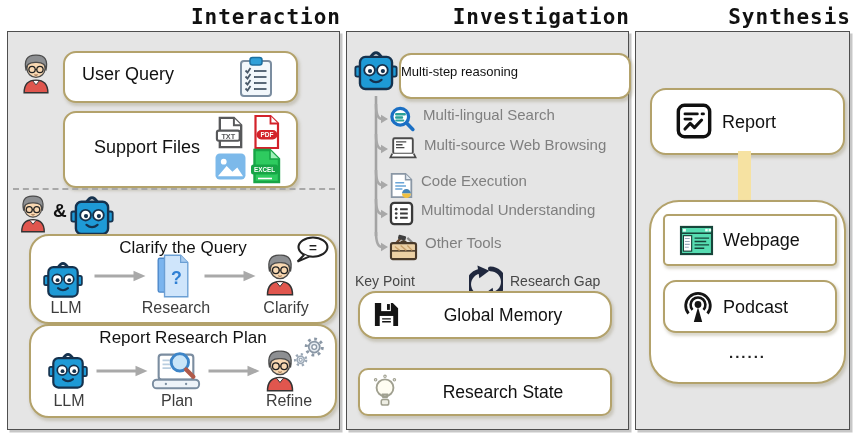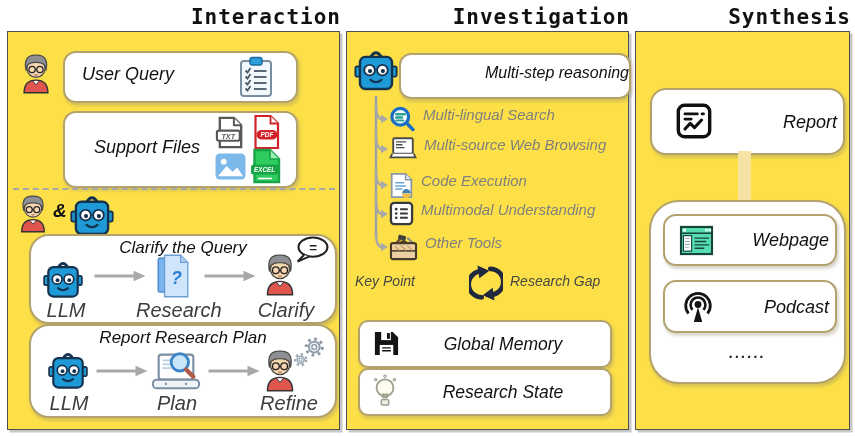--- a/index.html
+++ b/index.html
@@ -1,52 +1,52 @@
 <!DOCTYPE html>
 <html><head>
 <meta charset="utf-8">
 <style>
   html,body{margin:0;padding:0;background:#fff;}
   .canvas{position:relative;width:855px;height:436px;background:#fff;
           font-family:"Liberation Sans",sans-serif;overflow:hidden;}
   .col-title{position:absolute;top:5px;font-family:"DejaVu Sans Mono",monospace;
              font-weight:bold;font-size:21px;color:#111;text-align:right;letter-spacing:1px;}
   #t1{left:7px;width:334px}#t2{left:346px;width:284px}#t3{left:635px;width:216px}
-  .panel{position:absolute;top:31px;background:#fde047;border:1.6px solid #4f4f4f;
-         box-shadow:2.5px 2.5px 0 rgba(130,130,130,.45);font-style:italic;}
+  .panel{position:absolute;top:31px;background:#e5e5e5;border:1.6px solid #4f4f4f;
+         box-shadow:2.5px 2.5px 0 rgba(130,130,130,.45);}
   #p1{left:7px;width:331px;height:397px}
   #p2{left:346px;width:281px;height:397px}
   #p3{left:635px;width:213px;height:397px}
   .abs{position:absolute}
   .box{position:absolute;background:#fff;border:2.5px solid #b3a26b;border-radius:13px;
        box-shadow:1.5px 2.5px 3px rgba(150,140,110,.35);}
   .blabel{position:absolute;font-size:18px;color:#111;white-space:nowrap}
   .btitle{position:absolute;left:0;right:0;top:2px;text-align:center;font-size:17px;color:#111}
-  .step{position:absolute;font-size:20px;color:#3d3d3d;text-align:center;white-space:nowrap}
+  .step{position:absolute;font-size:16px;color:#3d3d3d;text-align:center;white-space:nowrap}
   .harrow{position:absolute;width:57px;height:12px}
   #dash{position:absolute;left:5px;top:156px;width:322px;border-top:2px dashed #a8a8a8}
   #amp{position:absolute;left:45px;top:168px;font-size:19px;font-weight:bold;color:#111}
   
   #reason-box{left:52px;top:21px;width:228px;height:42px;border-radius:12px}
-  #reason-box .blabel{left:0;right:0;text-align:right;top:9px;font-size:16px}
+  #reason-box .blabel{left:0;right:0;text-align:left;top:9px;font-size:13px}
   .tool{position:absolute;left:42px;display:flex;align-items:flex-start;gap:7px;height:27px}
   .tool .tlabel{font-size:15px;color:#7f7f7f;white-space:nowrap}
   #tool0{top:74px}#tool1{top:104px}#tool2{top:140px}#tool3{top:169px}#tool4{top:202px}
   .krow{position:absolute;font-size:14px;color:#474747;white-space:nowrap}
-  #mem-box{left:11px;top:288px;width:250px;height:44px;border-radius:10px}
+  #mem-box{left:11px;top:259px;width:250px;height:44px;border-radius:18px}
   #state-box{left:11px;top:336px;width:250px;height:44px;border-radius:10px}
   .mlabel{position:absolute;left:44px;right:8px;text-align:center;font-size:17.5px;color:#111;
           top:50%;transform:translateY(-50%)}
   
   #report-box{left:14px;top:56px;width:191px;height:63px;border-radius:16px}
   #connector{position:absolute;left:102px;top:119px;width:13px;height:49px;background:#f6e2a2}
   #group-box{left:13px;top:168px;width:193px;height:180px;border-radius:30px}
-  #web-box{left:12px;top:12px;width:170px;height:48px;border-radius:13px}
+  #web-box{left:12px;top:12px;width:170px;height:48px;border-radius:5px}
   #pod-box{left:12px;top:78px;width:170px;height:49px;border-radius:13px}
-  .slabel{position:absolute;left:58px;right:6px;text-align:right;font-size:18px;color:#111;
+  .slabel{position:absolute;left:58px;right:6px;text-align:left;font-size:18px;color:#111;
           top:50%;transform:translateY(-50%);white-space:nowrap}
   #dots{position:absolute;left:0;top:142px;width:193px;text-align:center;font-weight:bold;
         font-size:15px;letter-spacing:2px;color:#222}
 </style>
 </head>
 <body>
 
 <div class="canvas">
 
   <svg width="0" height="0" style="position:absolute" aria-hidden="true">

